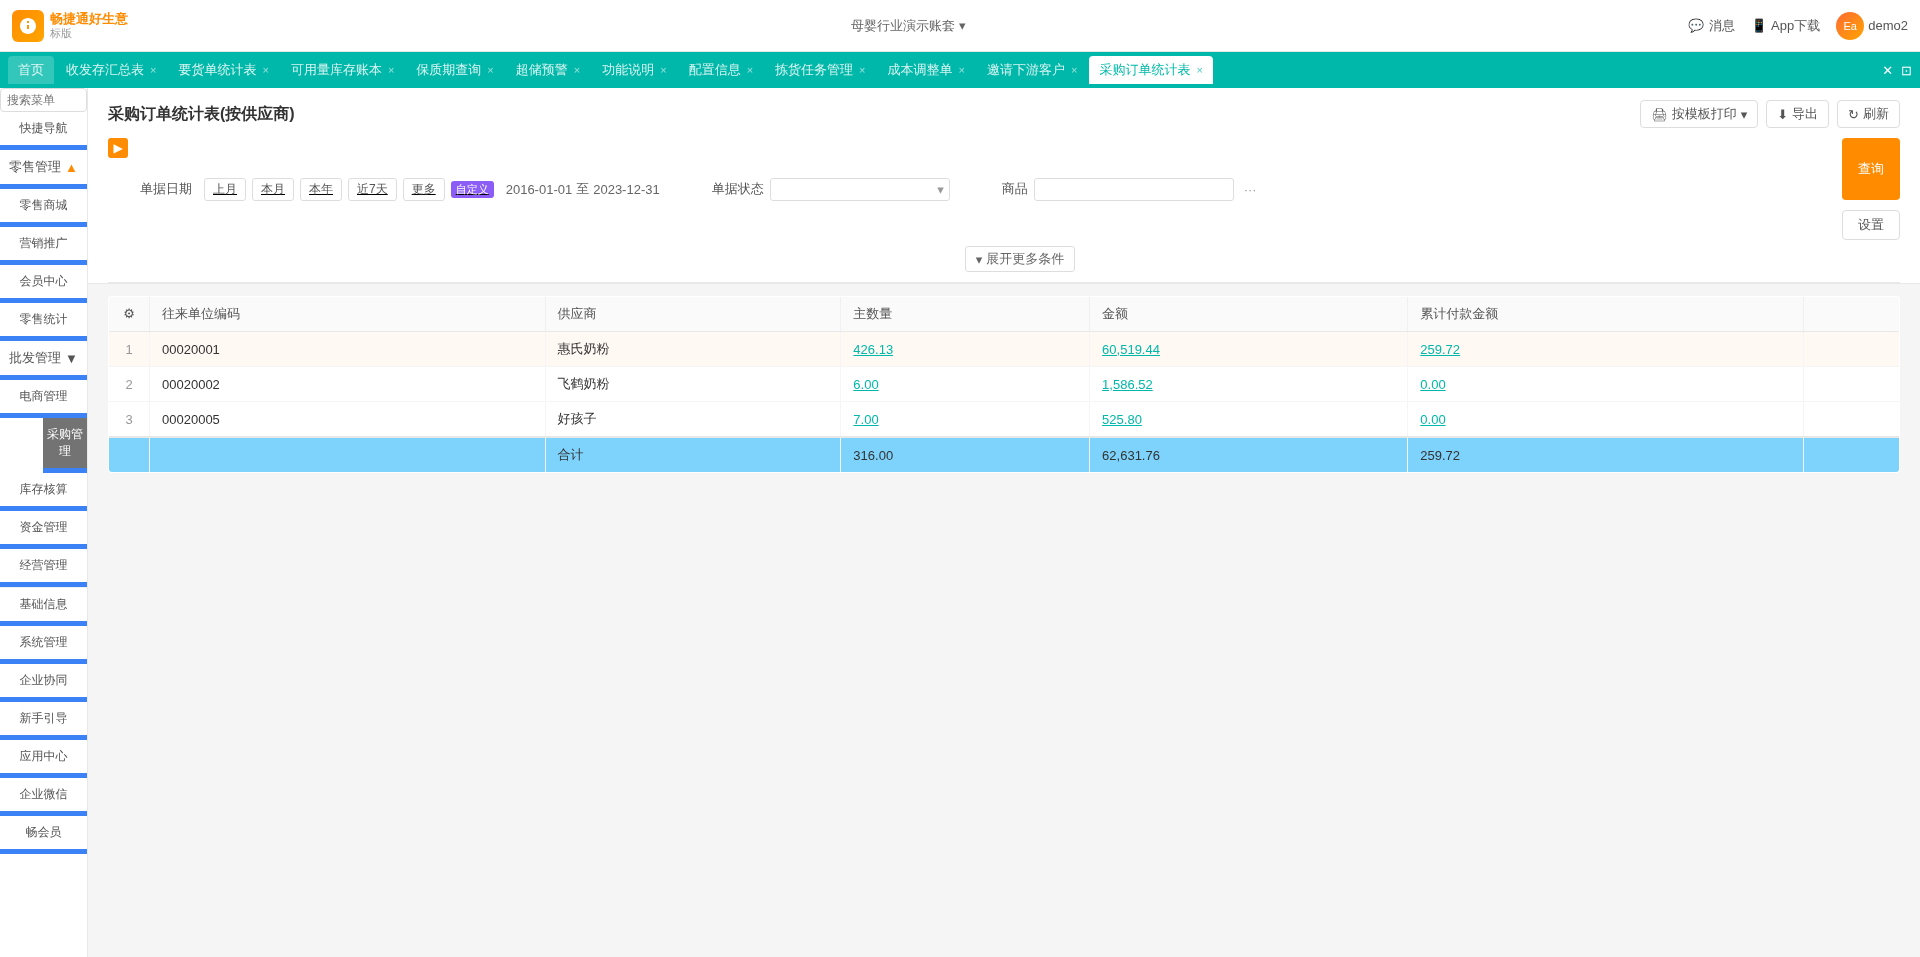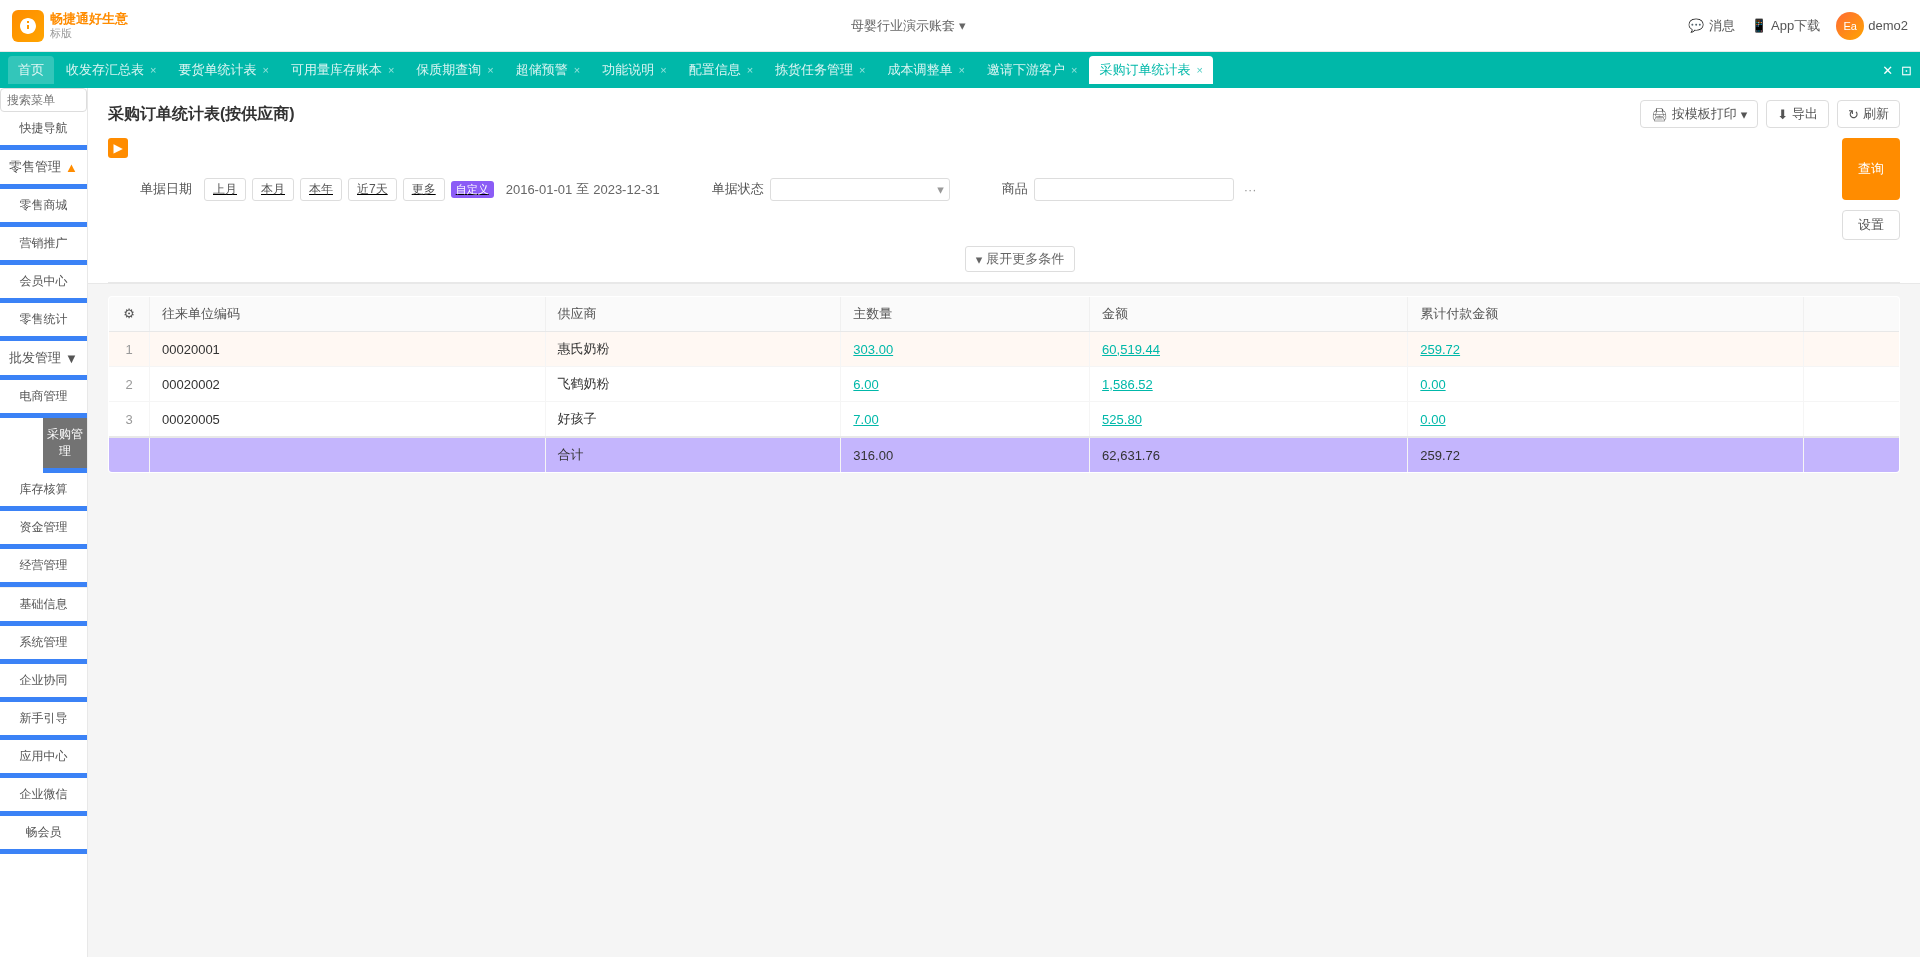--- a/index.html
+++ b/index.html
@@ -68,21 +68,21 @@
     .data-table th { background: #fafafa; padding: 8px 12px; text-align: left; color: #555; font-weight: 500; border-bottom: 1px solid #e8e8e8; border-right: 1px solid #f0f0f0; font-size: 13px; }
     .data-table th:first-child { width: 40px; text-align: center; }
     .data-table td { padding: 8px 12px; border-bottom: 1px solid #f5f5f5; border-right: 1px solid #f5f5f5; font-size: 13px; color: #333; }
     .data-table td:first-child { text-align: center; color: #999; }
     .data-table tr.row-highlight { background: #fff8f3; }
     .link-val { color: #00b8a9; text-decoration: underline; cursor: pointer; }
     .num-val { color: #00b8a9; text-decoration: underline; cursor: pointer; }
     .settings-icon { width: 16px; height: 16px; display: inline-block; cursor: pointer; }
 
     
-    .table-footer { background: #c4b5fd; border-top: 2px solid #e8e8e8; }
+    .table-footer { background: #7dd3fc; border-top: 2px solid #e8e8e8; }
     .table-footer td { padding: 8px 12px; font-weight: 500; color: #333; font-size: 13px; }
 
     
     .toggle-arrow { width: 20px; height: 20px; background: #ff8c00; color: white; border-radius: 3px; display: flex; align-items: center; justify-content: center; cursor: pointer; font-size: 12px; flex-shrink: 0; }
 
     .top-filter-row { display: flex; align-items: center; gap: 12px; }
   </style>
 </head>
 <body>
 
@@ -292,21 +292,21 @@
             <th>金额</th>
             <th>累计付款金额</th>
             <th></th>
           </tr>
         </thead>
         <tbody>
           <tr class="row-highlight">
             <td>1</td>
             <td>00020001</td>
             <td>惠氏奶粉</td>
-            <td><span class="num-val">303.00</span></td>
+            <td><span class="num-val">426.13</span></td>
             <td><span class="link-val">60,519.44</span></td>
             <td><span class="num-val">259.72</span></td>
             <td></td>
           </tr>
           <tr>
             <td>2</td>
             <td>00020002</td>
             <td>飞鹤奶粉</td>
             <td><span class="num-val">6.00</span></td>
             <td><span class="link-val">1,586.52</span></td>

